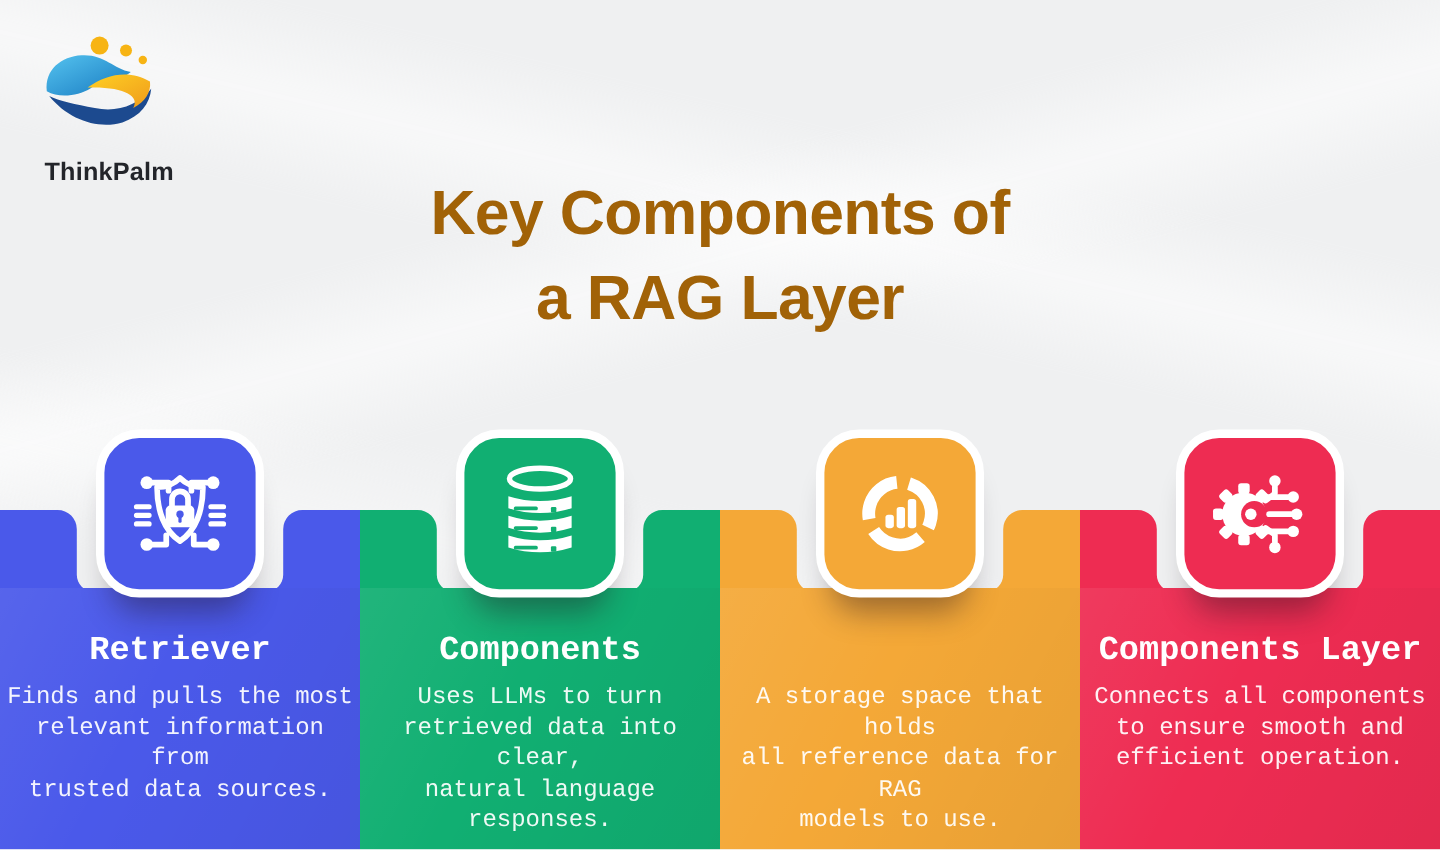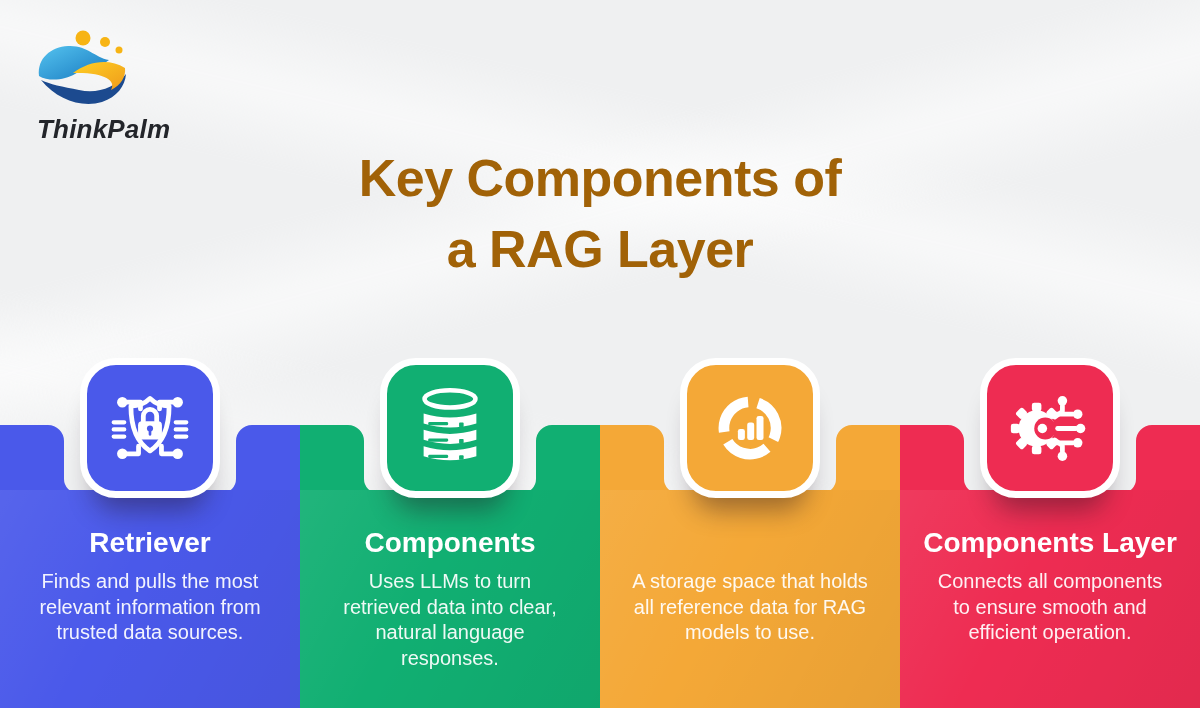--- a/index.html
+++ b/index.html
@@ -9,28 +9,28 @@
   
   .streak{position:absolute;width:1900px;height:150px;left:-350px;
     background:linear-gradient(rgba(255,255,255,0),rgba(255,255,255,.95),rgba(255,255,255,0));
     filter:blur(9px);opacity:.6;}
   .streak.s1{top:90px;transform:rotate(13deg);}
   .streak.s2{top:140px;transform:rotate(-15deg);}
   .streak.s3{top:430px;transform:rotate(13deg);opacity:.35;}
 
   
   .logo{position:absolute;left:37px;top:28px;width:140px;}
-  .logo-text{font-size:26px;font-weight:700;color:#23252a;letter-spacing:.2px;margin-top:0;font-style:italic;}
+  .logo-text{font-size:21px;font-weight:700;color:#23252a;letter-spacing:.2px;margin-top:17px;}
 
   
   .headline{position:absolute;top:143px;left:0;width:100%;text-align:center;
     color:#a16207;font-weight:700;font-size:52px;line-height:71px;letter-spacing:-.5px;}
 
   
-  .column{position:absolute;top:0;width:300px;height:700px;}
+  .column{position:absolute;top:0;width:300px;height:700px;font-family:Liberation Mono, monospace;}
   .column .shoulders{position:absolute;left:0;top:425px;display:block;}
   .column .shoulders path{fill:var(--col);}
   .col-body{position:absolute;left:0;top:490px;width:300px;height:218px;background:var(--col);}
   .col-body::before{content:"";position:absolute;inset:0;
     background:linear-gradient(118deg,rgba(255,255,255,.07) 0%,rgba(255,255,255,0) 42%,rgba(0,0,0,.05) 100%);}
   .badge{position:absolute;left:80px;top:358px;width:140px;height:140px;box-sizing:border-box;
     background:var(--col);border:7px solid #fff;border-radius:36px;
     display:flex;align-items:center;justify-content:center;z-index:3;
     box-shadow:0 26px 26px -14px rgba(35,20,30,.42);}
   .col-title{position:absolute;top:527px;left:0;width:100%;margin:0;text-align:center;

